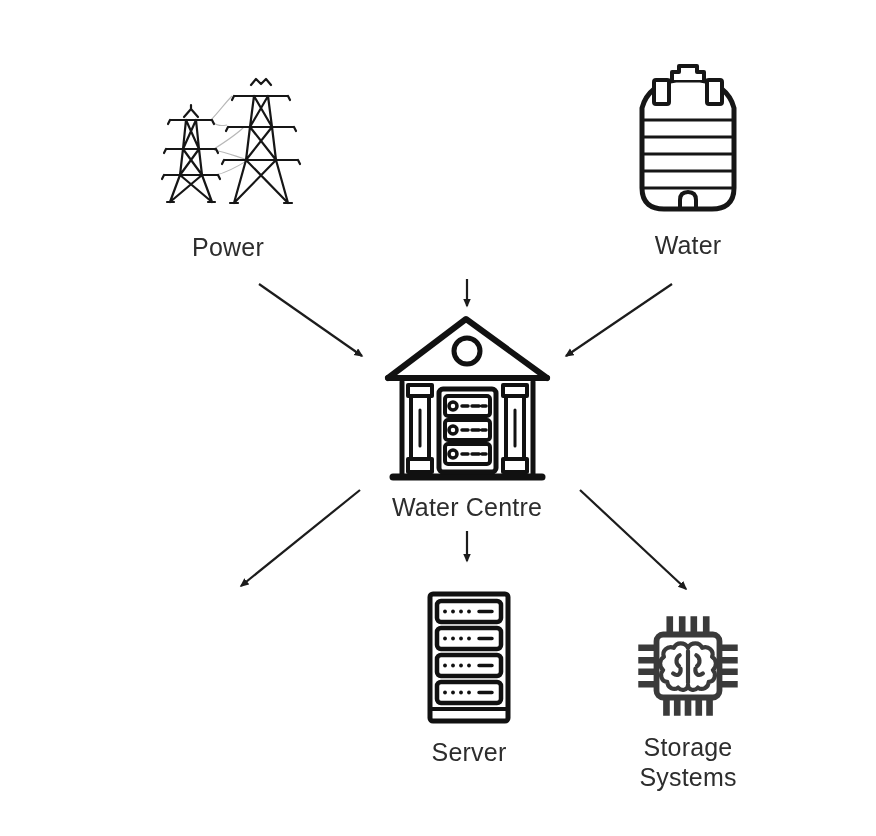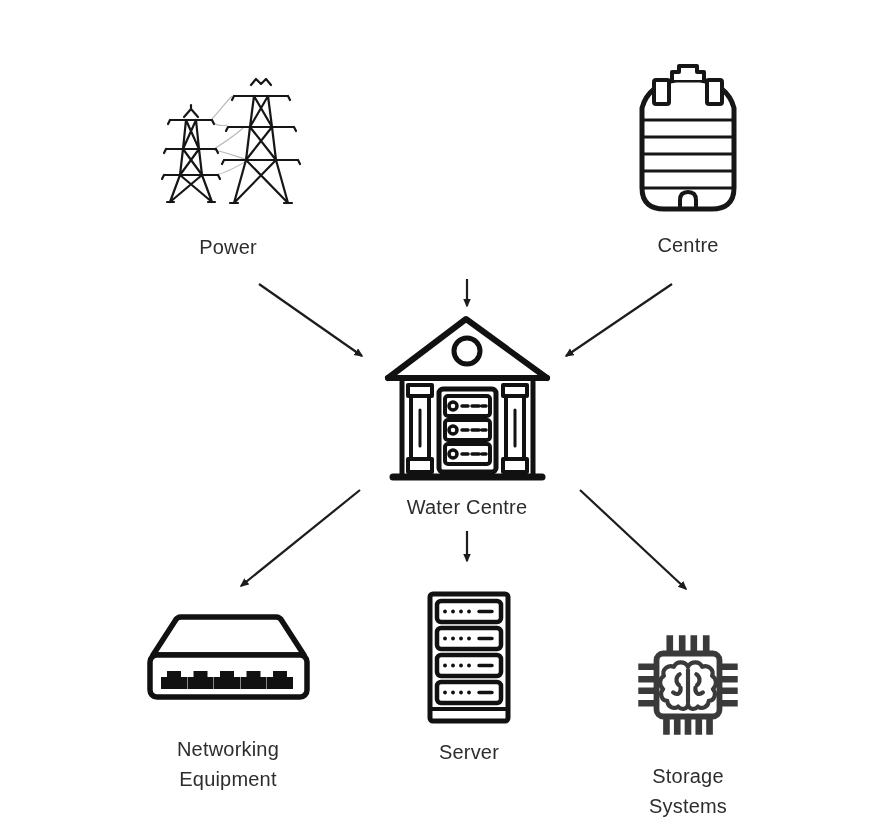--- a/index.html
+++ b/index.html
@@ -3,36 +3,36 @@
 <meta charset="utf-8">
 <style>
   html,body{margin:0;padding:0;background:#ffffff;}
   .canvas{
     position:relative;width:876px;height:836px;background:#ffffff;
     font-family:"Liberation Sans",sans-serif;overflow:hidden;
   }
   .arrows{position:absolute;left:0;top:0;width:876px;height:836px;pointer-events:none;}
   .node{position:absolute;display:flex;flex-direction:column;align-items:center;}
   .lbl{
-    font-size:20px;line-height:30px;color:#2d2d2d;text-align:center;
+    font-size:25px;line-height:30px;color:#2d2d2d;text-align:center;
     letter-spacing:.2px;white-space:nowrap;
   }
   #n-power{left:128px;top:72px;width:200px;}
   #n-power .lbl{margin-top:22px;}
   #n-realestate{left:368px;top:102px;width:200px;}
   #n-realestate .lbl{margin-top:19px;}
   #n-water{left:588px;top:62px;width:200px;}
   #n-water .lbl{margin-top:18px;}
   #n-datacentre{left:367px;top:312px;width:200px;}
   #n-datacentre .lbl{margin-top:8px;}
   #n-networking{left:128px;top:610px;width:200px;}
   #n-networking .lbl{margin-top:32px;}
   #n-server{left:369px;top:590px;width:200px;}
   #n-server .lbl{margin-top:12px;}
-  #n-storage{left:588px;top:627px;width:200px;gap:10px;}
+  #n-storage{left:588px;top:608px;width:200px;}
   #n-storage .lbl{margin-top:8px;}
 </style>
 </head>
 <body>
 
 <div class="canvas">
 
   <svg class="arrows" viewBox="0 0 876 836">
     <defs>
       <marker id="ah" markerWidth="10" markerHeight="9" refX="7.5" refY="4" orient="auto" markerUnits="userSpaceOnUse">
@@ -93,21 +93,21 @@
         <g stroke-width="3">
           <path d="M9,58 H99"></path>
           <path d="M9,75 H99"></path>
           <path d="M9,92 H99"></path>
           <path d="M9,109 H99"></path>
           <path d="M10,126 H98"></path>
         </g>
         <path d="M46,147 V138 Q46,130 54,130 Q62,130 62,138 V147" stroke-width="4"></path>
       </g>
     </svg>
-    <div class="lbl">Centre</div>
+    <div class="lbl">Water</div>
   </div>
 
   <div class="node" id="n-datacentre">
     <svg width="175" height="172" viewBox="0 0 175 172">
       <g stroke="#111111" fill="none" stroke-linejoin="round" stroke-linecap="round">
         <path d="M8,66 L86,7 L167,66" stroke-width="6" fill="#ffffff"></path>
         <path d="M8,66 H167" stroke-width="6"></path>
         <circle cx="87" cy="39" r="13" stroke-width="5"></circle>
         <path d="M22,70 V162 M153,70 V162" stroke-width="5"></path>
         <path d="M13,165 H162" stroke-width="7"></path>
@@ -132,39 +132,20 @@
           <circle cx="73" cy="118" r="4"></circle>
             <path d="M82,118 H88 M92,118 H99 M102,118 H106"></path>
           <circle cx="73" cy="142" r="4"></circle>
             <path d="M82,142 H88 M92,142 H99 M102,142 H106"></path>
         </g>
       </g>
     </svg>
     <div class="lbl">Water Centre</div>
   </div>
 
-  <div class="node" id="n-networking">
-    <svg width="165" height="92" viewBox="0 0 165 92">
-      <g stroke="#111111" fill="none" stroke-linejoin="round">
-        <path d="M35,7 Q31,7 29,11 L7,45 H158 L136,11 Q134,7 130,7 Z" stroke-width="5.5" fill="#ffffff"></path>
-        <rect x="4" y="45" width="157" height="42" rx="7" stroke-width="5.5" fill="#ffffff"></rect>
-      </g>
-      <g fill="#111111">
-        <path d="M15,79 V67 H21 V61 H35 V67 H41 V79 Z"></path>
-        <path d="M41.5,79 V67 H47.5 V61 H61.5 V67 H67.5 V79 Z"></path>
-        <path d="M68,79 V67 H74 V61 H88 V67 H94 V79 Z"></path>
-        <path d="M94.5,79 V67 H100.5 V61 H114.5 V67 H120.5 V79 Z"></path>
-        <path d="M121,79 V67 H127 V61 H141 V67 H147 V79 Z"></path>
-      </g>
-    </svg>
-    <div class="lbl">
-      <div>Networking</div>
-      <div>Equipment</div>
-    </div>
-  </div>
 
   <div class="node" id="n-server">
     <svg width="88" height="135" viewBox="0 0 88 135">
       <g stroke="#111111" fill="none" stroke-linejoin="round" stroke-linecap="round">
         <rect x="5" y="4" width="78" height="127" rx="3" stroke-width="5"></rect>
         <rect x="12" y="11" width="64" height="21" rx="4" stroke-width="4.5"></rect>
         <rect x="12" y="38" width="64" height="21" rx="4" stroke-width="4.5"></rect>
         <rect x="12" y="65" width="64" height="21" rx="4" stroke-width="4.5"></rect>
         <rect x="12" y="92" width="64" height="21" rx="4" stroke-width="4.5"></rect>
         <path d="M5,119 H83" stroke-width="4"></path>

